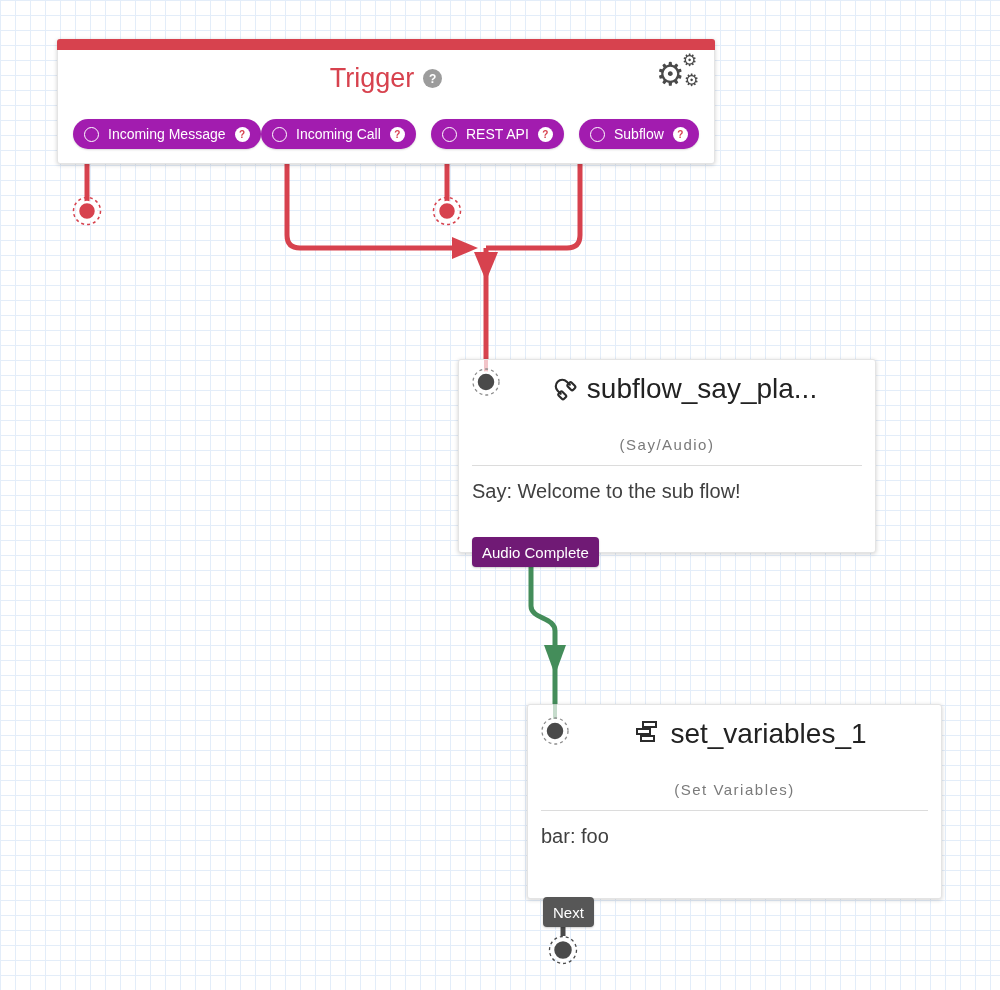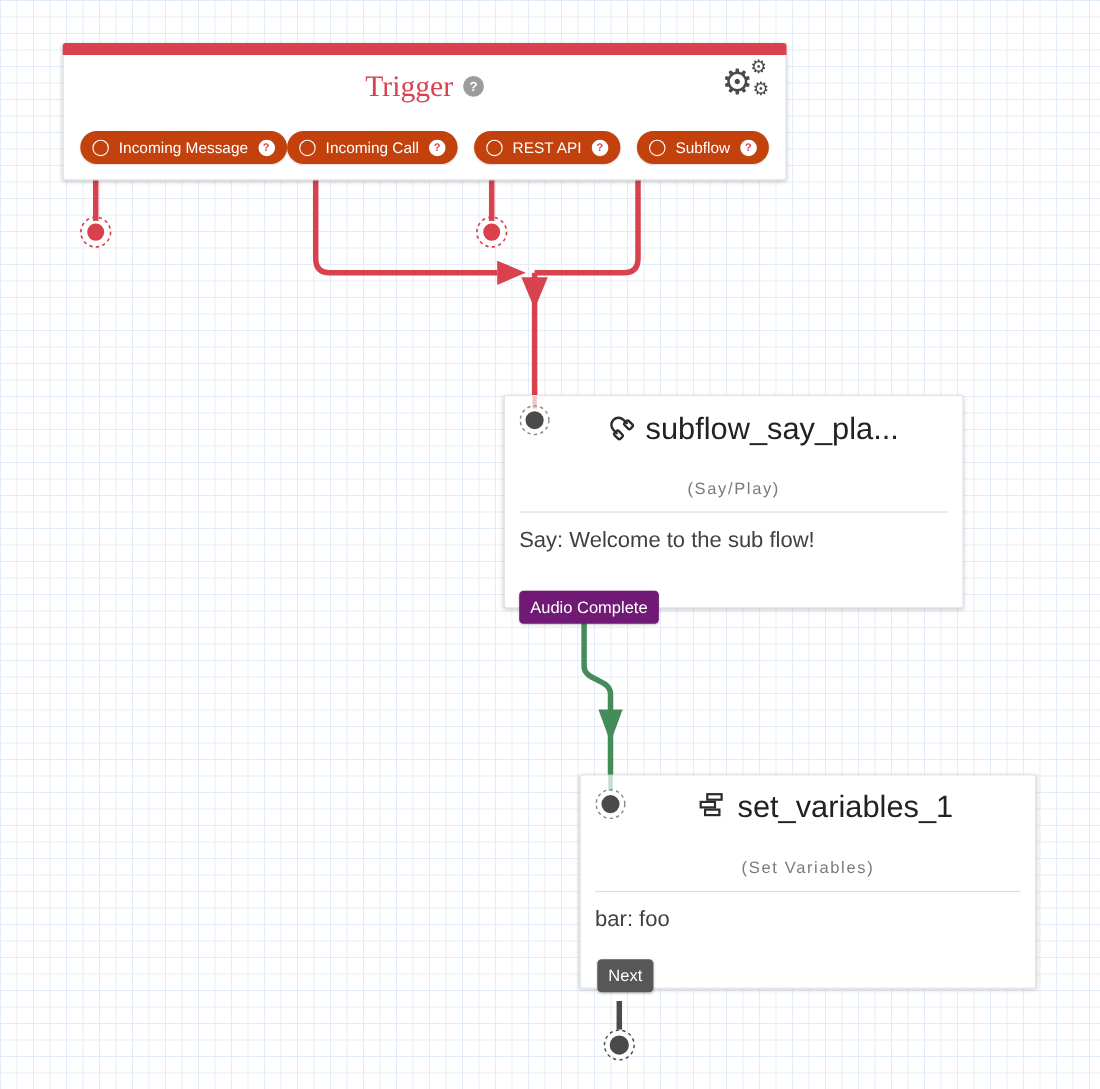--- a/index.html
+++ b/index.html
@@ -15,52 +15,52 @@
   svg.layer{position:absolute;left:0;top:0;z-index:1;}
   svg.layer-top{position:absolute;left:0;top:0;z-index:4;}
   .card{
     position:absolute;background:#fff;border:1px solid #e4e4e4;border-radius:3px;
     box-shadow:0 1px 4px rgba(0,0,0,.18);z-index:2;
   }
   
   .trigger-card{left:57px;top:39px;width:656px;height:123px;}
   .trigger-bar{position:absolute;left:-1px;top:-1px;right:-1px;height:11px;background:#d7424e;border-radius:3px 3px 0 0;}
   .trigger-title-row{position:absolute;top:23px;left:0;right:0;display:flex;justify-content:center;align-items:center;gap:9px;}
-  .trigger-title{font-size:27px;color:#d7424e;font-family:Liberation Serif, serif;}
+  .trigger-title{font-size:27px;color:#d7424e;}
   .help-badge{display:inline-flex;width:19px;height:19px;border-radius:50%;background:#9c9c9c;color:#fff;
     font-size:12px;font-weight:bold;align-items:center;justify-content:center;}
   .gears{position:absolute;right:12px;top:14px;width:46px;height:42px;color:#4a4a4a;}
   .gears span{position:absolute;line-height:1;}
   .gear-big{left:0;top:4px;font-size:32px;}
   .gear-small-1{left:26px;top:-2px;font-size:17px;}
   .gear-small-2{left:28px;top:18px;font-size:17px;}
   .pill{
     position:absolute;top:79px;height:30px;display:inline-flex;align-items:center;gap:9px;
-    background:#c2410c;color:#fff;border-radius:16px;padding:0 11px;font-size:14px;white-space:nowrap;
+    background:#a21caf;color:#fff;border-radius:16px;padding:0 11px;font-size:14px;white-space:nowrap;
     box-shadow:0 1px 2px rgba(0,0,0,.15);
   }
   .pill-radio{width:13px;height:13px;border:1.6px solid #fff;border-radius:50%;background:transparent;flex:0 0 auto;}
   .pill-help{display:inline-flex;width:15px;height:15px;border-radius:50%;background:#fff;color:#d7424e;
     font-size:10px;font-weight:bold;align-items:center;justify-content:center;flex:0 0 auto;}
   
   .w-header{position:absolute;top:13px;left:40px;right:8px;display:flex;justify-content:center;align-items:center;gap:10px;}
   .w-title{font-size:28px;font-weight:400;color:#222;white-space:nowrap;}
   .w-type{position:absolute;top:76px;left:0;width:100%;text-align:center;font-size:15px;color:#7a7a7a;letter-spacing:1.5px;}
   .w-divider{position:absolute;top:105px;left:13px;right:13px;border-top:1px solid #dcdcdc;}
   .w-body{position:absolute;top:120px;left:13px;right:13px;font-size:20px;color:#404040;}
   .t-badge{
     position:absolute;height:30px;display:inline-flex;align-items:center;padding:0 10px;border-radius:4px;
     color:#fff;font-size:15px;white-space:nowrap;z-index:3;box-shadow:0 1px 2px rgba(0,0,0,.2);
   }
   .badge-green{background:#701a75;}
   .badge-dark{background:#575757;}
   .say-card{left:458px;top:359px;width:416px;height:192px;}
   .say-badge{left:13px;top:177px;}
   .setvar-card{left:527px;top:704px;width:413px;height:193px;}
-  .setvar-badge{left:15px;top:167px;}
+  .setvar-badge{left:15px;top:192px;}
   
   .ln-red{stroke:#d7424e;stroke-width:5;fill:none;}
   .ln-green{stroke:#448d5a;stroke-width:5;fill:none;}
   .ln-dark{stroke:#4a4a4a;stroke-width:5;fill:none;}
   .ar-red{fill:#d7424e;}
   .ar-green{fill:#448d5a;}
 </style>
 </head>
 <body>
 
@@ -118,21 +118,21 @@
         <svg width="28" height="28" viewBox="0 0 26 26">
           <g transform="rotate(-45 13 13)" fill="none" stroke="#2b2b2b" stroke-width="2" stroke-linecap="round" stroke-linejoin="round">
             <path d="M7 16 V12 a6 6 0 0 1 12 0 V16"></path>
             <rect x="4.5" y="14.5" width="5" height="7" rx="1.5"></rect>
             <rect x="16.5" y="14.5" width="5" height="7" rx="1.5"></rect>
           </g>
         </svg>
       </span>
       <span class="w-title">subflow_say_pla...</span>
     </div>
-    <div class="w-type">(Say/Play)</div>
+    <div class="w-type">(Say/Audio)</div>
     <div class="w-divider"></div>
     <div class="w-body">Say: Welcome to the sub flow!</div>
     <div class="t-badge badge-green say-badge">Audio Complete</div>
   </div>
 
   <div class="card setvar-card">
     <div class="w-header">
       <span>
         <svg width="26" height="26" viewBox="0 0 26 26">
           <g fill="#fff" stroke="#2b2b2b" stroke-width="2" stroke-linejoin="miter">

